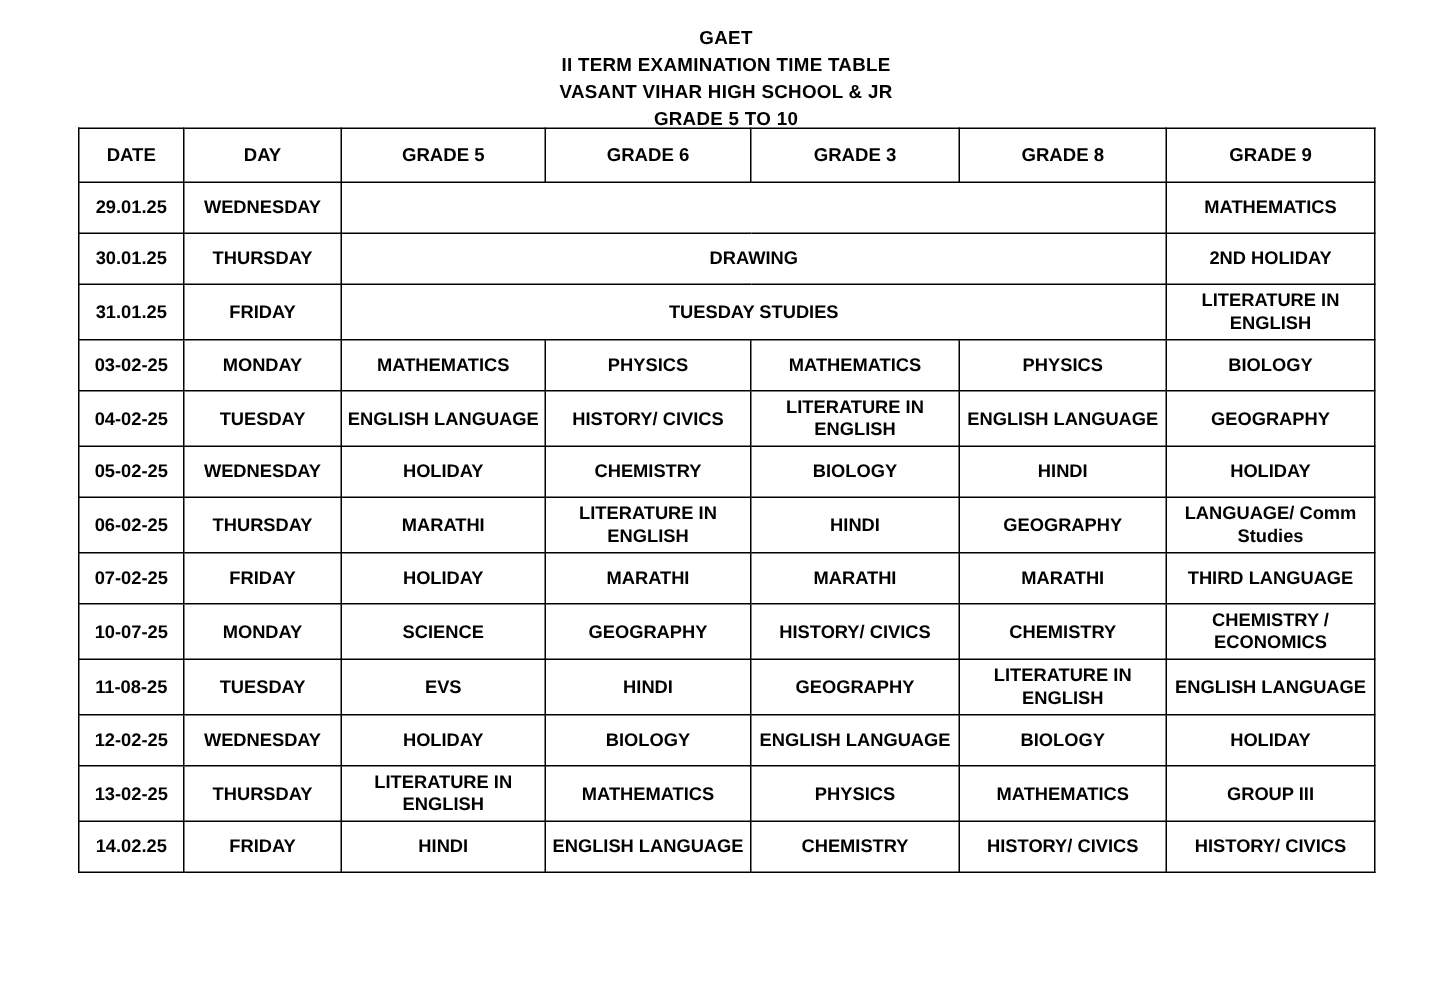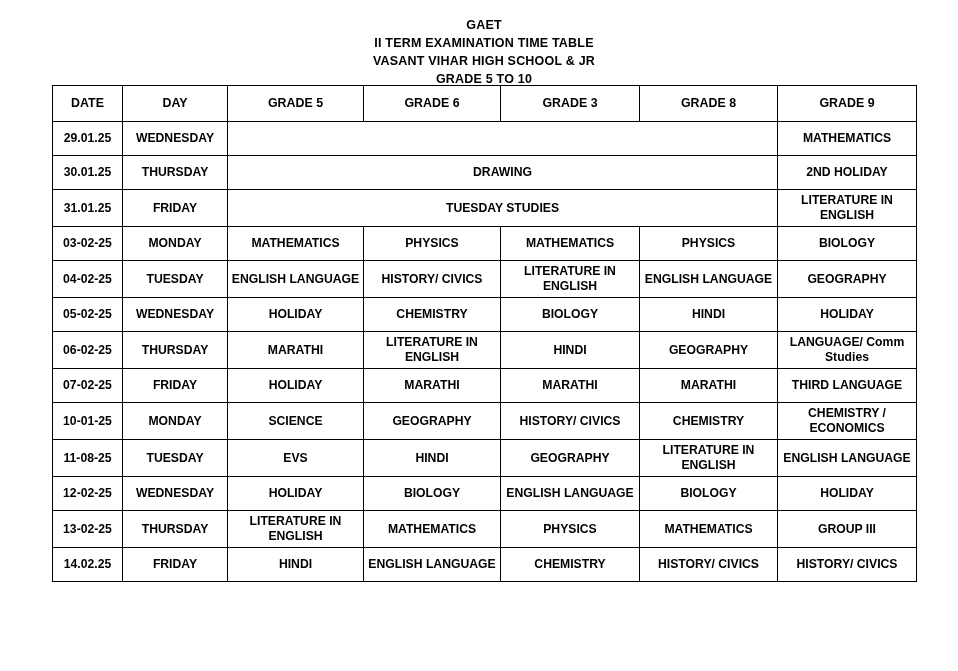--- a/index.html
+++ b/index.html
@@ -183,21 +183,21 @@
           <tr>
             <td class="date-cell">07-02-25</td>
             <td class="day-cell">FRIDAY</td>
             <td>HOLIDAY</td>
             <td>MARATHI</td>
             <td>MARATHI</td>
             <td>MARATHI</td>
             <td>THIRD LANGUAGE</td>
           </tr>
           <tr>
-            <td class="date-cell">10-01-25</td>
+            <td class="date-cell">10-07-25</td>
             <td class="day-cell">MONDAY</td>
             <td>SCIENCE</td>
             <td>GEOGRAPHY</td>
             <td>HISTORY/ CIVICS</td>
             <td>CHEMISTRY</td>
             <td>CHEMISTRY / ECONOMICS</td>
           </tr>
           <tr>
             <td class="date-cell">11-08-25</td>
             <td class="day-cell">TUESDAY</td>

